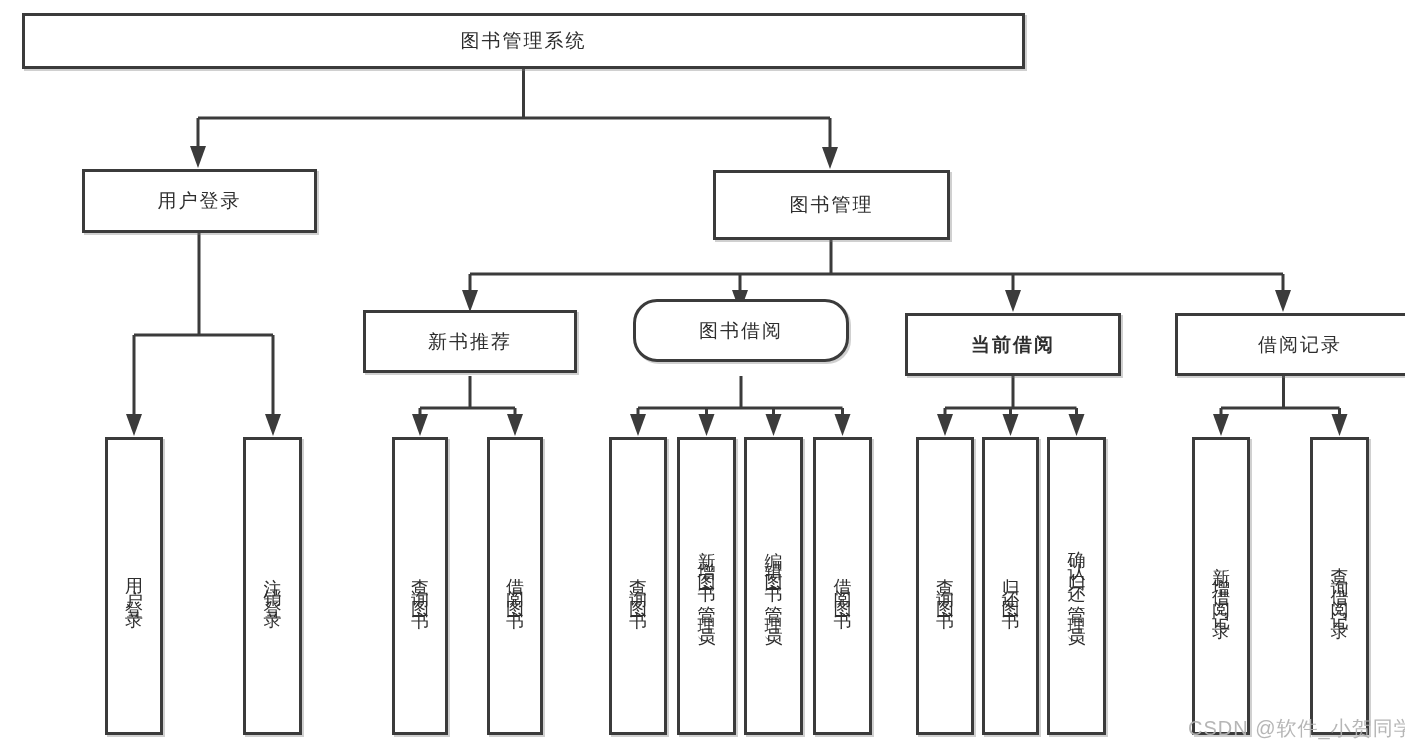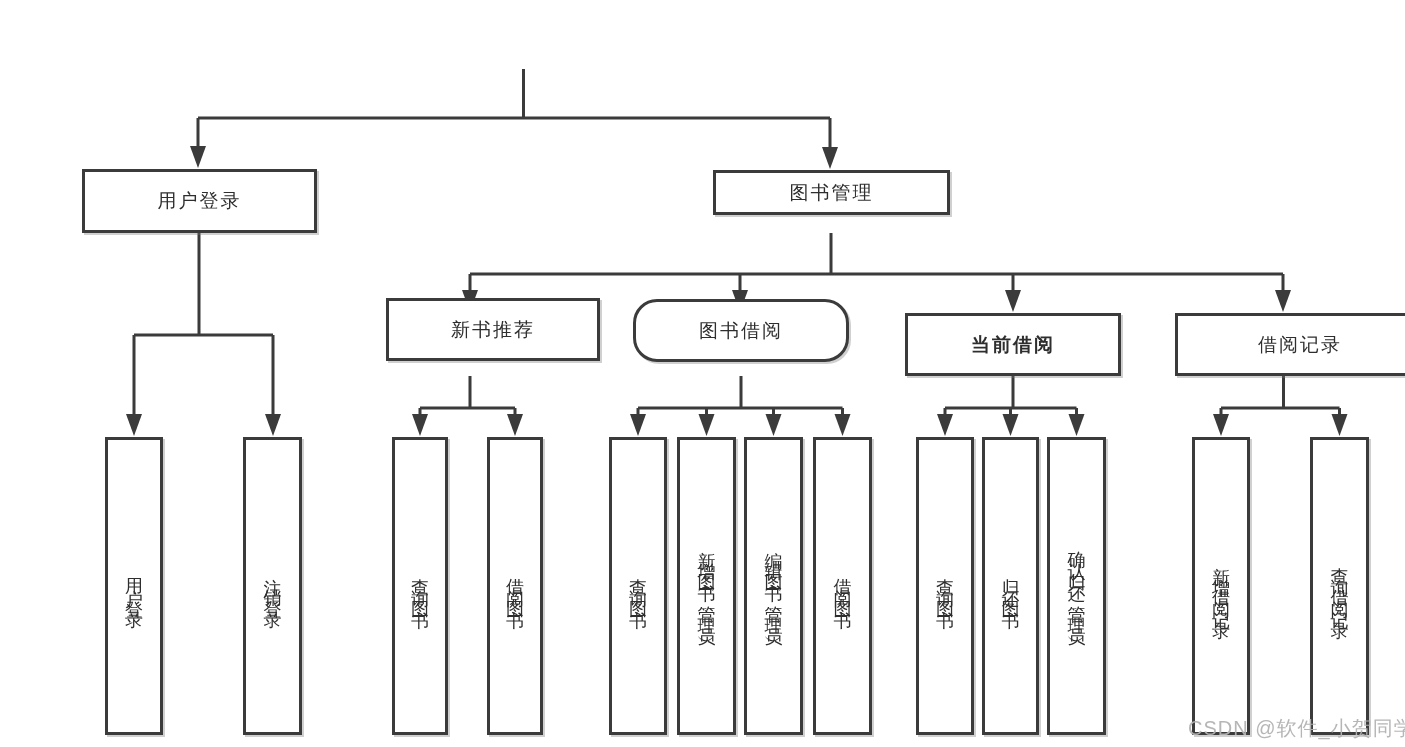--- a/index.html
+++ b/index.html
@@ -50,22 +50,22 @@
     font-size: 20px;
     color: rgba(178,178,178,0.95);
     letter-spacing: 1px;
     white-space: nowrap;
     z-index: 5;
   }
 
   
   #node-root            { left: 22px;   top: 13px;  width: 1003px; height: 56px; }
   #node-user-login      { left: 82px;   top: 169px; width: 235px;  height: 64px; }
-  #node-book-mgmt       { left: 713px;  top: 170px; width: 237px;  height: 45px; text-align: right; }
-  #node-new-book-rec    { left: 363px;  top: 298px; width: 214px;  height: 63px; margin-left: 23px; }
+  #node-book-mgmt       { left: 713px;  top: 170px; width: 237px;  height: 70px; text-align: right; }
+  #node-new-book-rec    { left: 363px;  top: 310px; width: 214px;  height: 63px; }
   #node-book-borrow     { left: 633px;  top: 299px; width: 216px;  height: 63px; border-radius: 24px; }
   #node-current-borrow  { left: 905px;  top: 313px; width: 216px;  height: 63px; font-weight: bold; }
   #node-borrow-records  { left: 1175px; top: 313px; width: 250px;  height: 63px; }
 
   .leaf { top: 437px; height: 298px; }
   #leaf-ul-login        { left: 105px;  width: 58px; }
   #leaf-ul-logout       { left: 243px;  width: 59px; }
   #leaf-nb-query        { left: 392px;  width: 56px; }
   #leaf-nb-borrow       { left: 487px;  width: 56px; }
   #leaf-bb-query        { left: 609px;  width: 58px; }
@@ -116,20 +116,23 @@
       <polygon points="773.5,436 765.5,414 781.5,414"></polygon>
       <polygon points="842.5,436 834.5,414 850.5,414"></polygon>
       <polygon points="945,436 937,414 953,414"></polygon>
       <polygon points="1010.5,436 1002.5,414 1018.5,414"></polygon>
       <polygon points="1076.5,436 1068.5,414 1084.5,414"></polygon>
       <polygon points="1221,436 1213,414 1229,414"></polygon>
       <polygon points="1339.5,436 1331.5,414 1347.5,414"></polygon>
     </g>
   </svg>
 
+  <div class="box" id="node-root">
+    <span class="h-label">图书管理系统</span>
+  </div>
 
   <div class="box" id="node-user-login">
     <span class="h-label">用户登录</span>
   </div>
   <div class="box" id="node-book-mgmt">
     <span class="h-label">图书管理</span>
   </div>
 
   <div class="box" id="node-new-book-rec">
     <span class="h-label">新书推荐</span>

